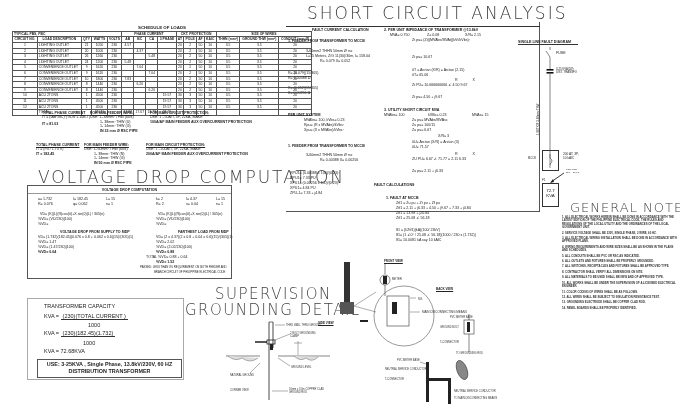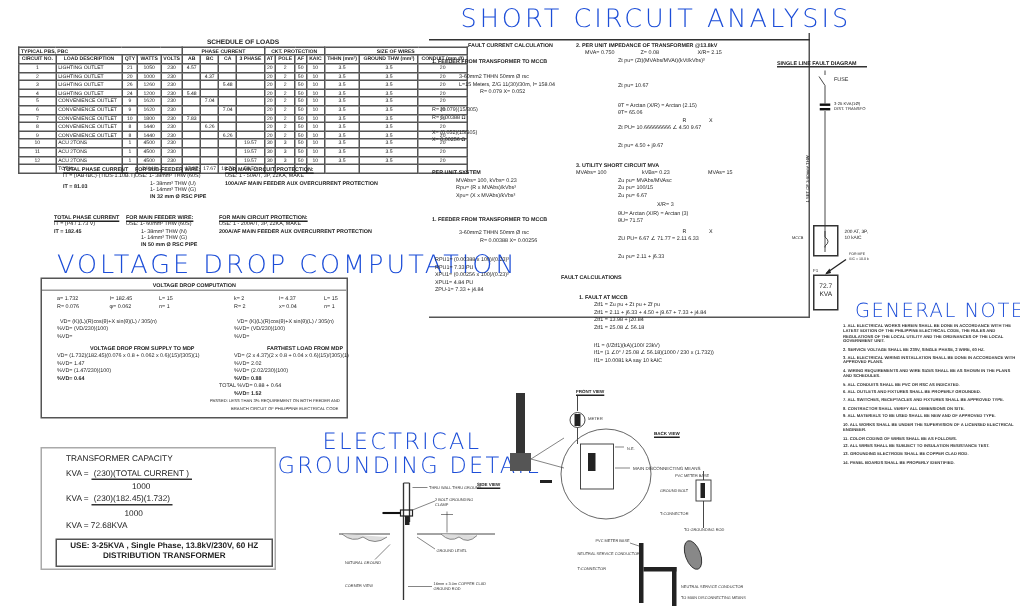--- a/index.html
+++ b/index.html
@@ -2,21 +2,21 @@
 <html><head>
 <meta charset="utf-8">
 <style>
   * { box-sizing: border-box; margin: 0; padding: 0; }
   body { width: 680px; height: 406px; background: #ffffff; position: relative; overflow: hidden; font-family: "Liberation Sans", sans-serif; color: #222; }
   .abs { position: absolute; }
   .tiny { font-size: 3.6px; line-height: 4.4px; white-space: nowrap; }
   .small { font-size: 4.4px; line-height: 5.2px; white-space: nowrap; }
   .bold { font-weight: bold; }
   .u { text-decoration: underline; }
-  .big-title { font-family: "DejaVu Sans", sans-serif; font-weight: 200; color: #1d4ed8; letter-spacing: 2px; white-space: nowrap; }
+  .big-title { font-family: "DejaVu Sans", sans-serif; font-weight: 200; color: #404040; letter-spacing: 2px; white-space: nowrap; }
 
   
   table.sched { border-collapse: collapse; position: absolute; left: 12px; top: 26px; width: 300px; }
   table.sched td, table.sched th { border: 0.5px solid #555; font-size: 3.4px; line-height: 4.6px; padding: 0 1px; text-align: center; white-space: nowrap; font-weight: normal; height: 5.3px; }
   table.sched td.l { text-align: left; }
   table.sched th.title { font-weight: bold; font-size: 4.4px; border: none; }
   table.sched th.hdr { font-weight: bold; }
 
   .box { position: absolute; border: 0.8px solid #555; }
   .line { position: absolute; background: #333; }
@@ -504,21 +504,21 @@
     <p style="white-space: normal;">7. ALL SWITCHES, RECEPTACLES AND FIXTURES SHALL BE APPROVED TYPE.</p>
     <p style="white-space: normal;">8. CONTRACTOR SHALL VERIFY ALL DIMENSIONS ON SITE.</p>
     <p style="white-space: normal;">9. ALL MATERIALS TO BE USED SHALL BE NEW AND OF APPROVED TYPE.</p>
     <p style="white-space: normal;">10. ALL WORKS SHALL BE UNDER THE SUPERVISION OF A LICENSED ELECTRICAL ENGINEER.</p>
     <p style="white-space: normal;">11. COLOR CODING OF WIRES SHALL BE AS FOLLOWS.</p>
     <p style="white-space: normal;">12. ALL WIRES SHALL BE SUBJECT TO INSULATION RESISTANCE TEST.</p>
     <p style="white-space: normal;">13. GROUNDING ELECTRODE SHALL BE COPPER CLAD ROD.</p>
     <p style="white-space: normal;">14. PANEL BOARDS SHALL BE PROPERLY IDENTIFIED.</p>
   </div>
 
-<div class="abs big-title" style="left:215px; top:285px; font-size:15px; letter-spacing:1.5px;">ELECTRICAL</div>
+<div class="abs big-title" style="left:215px; top:285px; font-size:15px; letter-spacing:1.5px;">SUPERVISION</div>
 <div class="abs big-title" style="left:185px; top:301px; font-size:15px; letter-spacing:1.5px;">GROUNDING DETAIL</div>
 
 <svg style="left:210px; top:318px;" width="120" height="88">
 
   <line x1="59" y1="4" x2="59" y2="82" stroke="#333" stroke-width="0.9"></line>
   <line x1="63" y1="4" x2="63" y2="30" stroke="#333" stroke-width="0.9"></line>
   <line x1="59" y1="4" x2="63" y2="4" stroke="#333" stroke-width="0.7"></line>
 
   <rect x="57" y="22" width="8" height="4" fill="none" stroke="#222" stroke-width="0.8"></rect>
   <line x1="45" y1="24" x2="57" y2="24" stroke="#111" stroke-width="1.4"></line>

